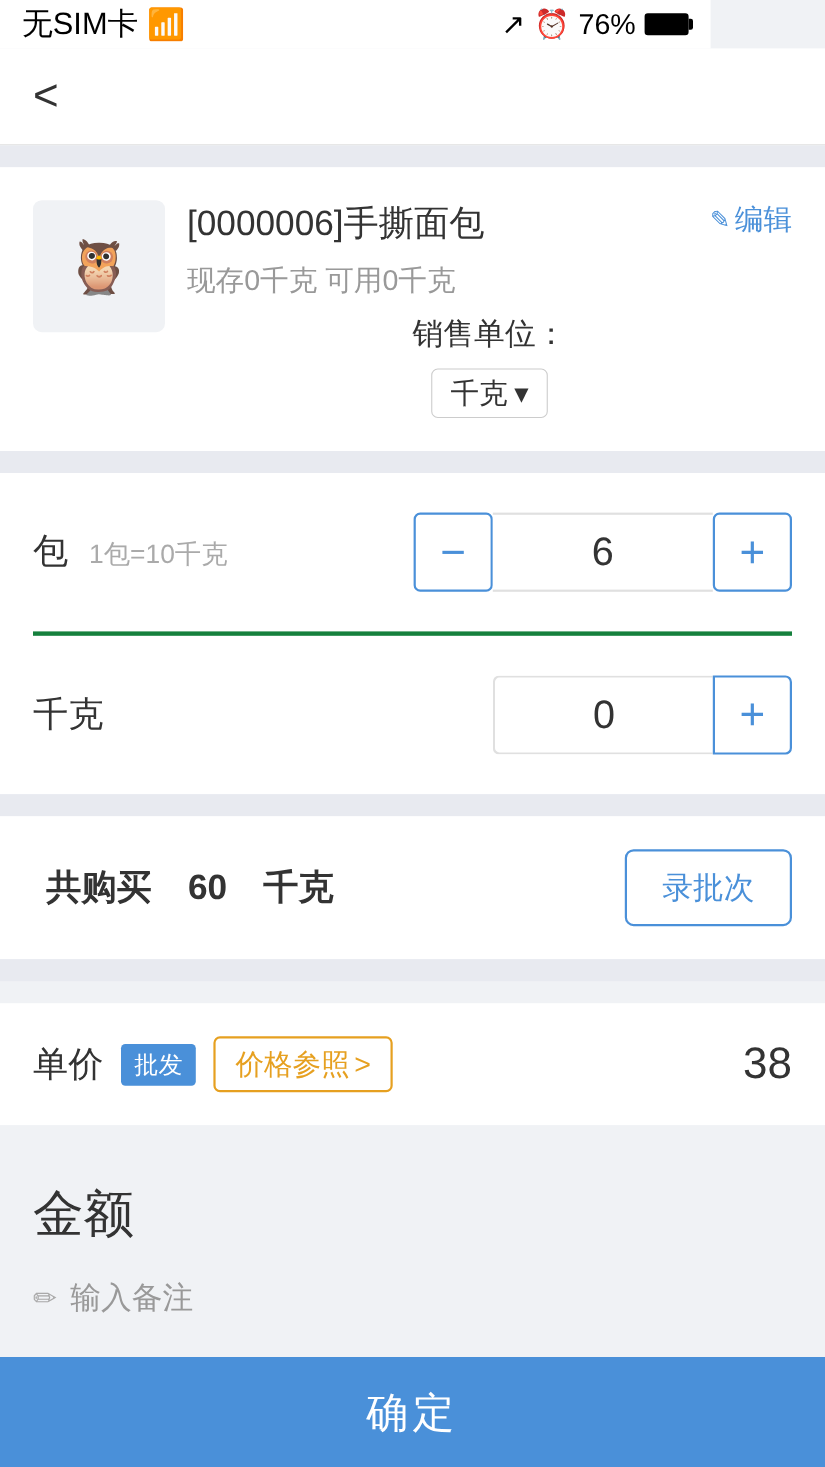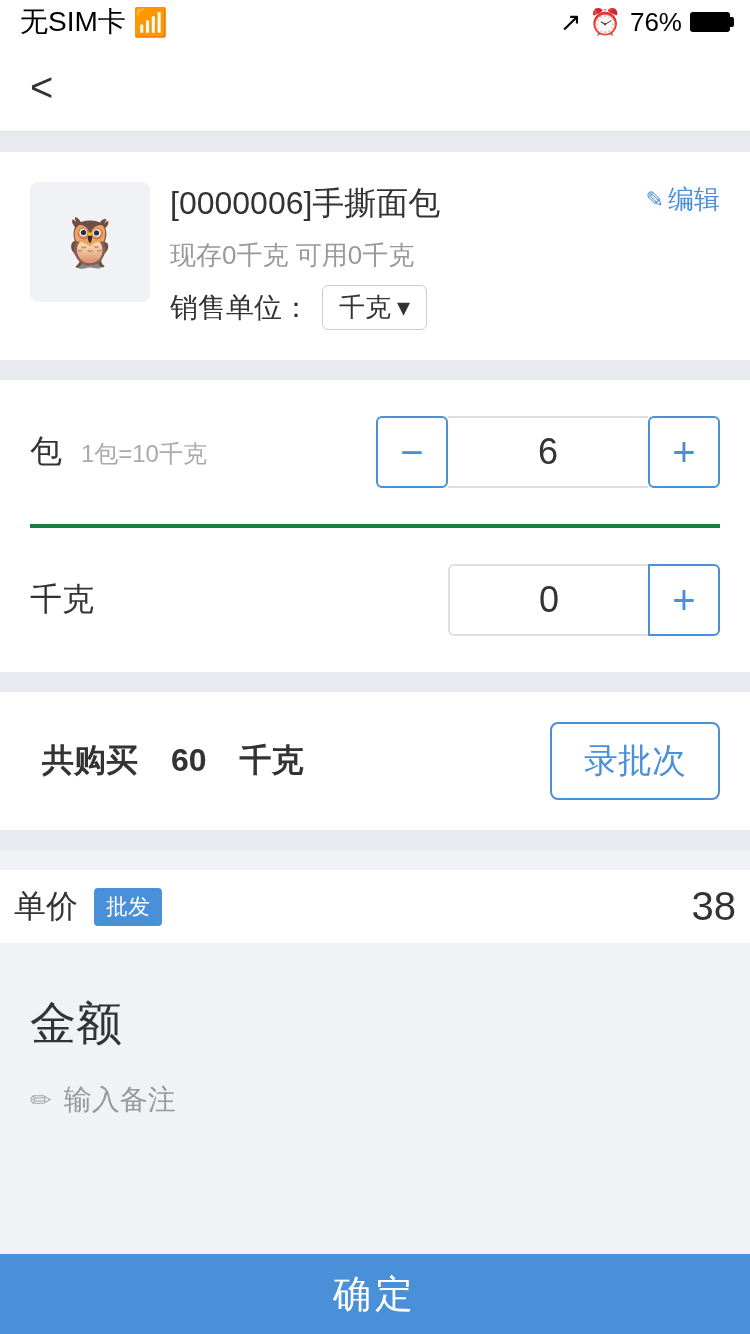--- a/index.html
+++ b/index.html
@@ -9,21 +9,21 @@
       min-height: 1334px;
       font-family: -apple-system, "PingFang SC", "Helvetica Neue", sans-serif;
       background: #f0f2f5;
       font-size: 32px;
       color: #333;
       position: relative;
     }
 
     
     .status-bar {
-      width: 750px;
+      width: 646px;
       height: 44px;
       background: #fff;
       display: flex;
       align-items: center;
       justify-content: space-between;
       padding: 0 20px;
       font-size: 28px;
       color: #000;
     }
     .status-left { display: flex; align-items: center; gap: 8px; }
@@ -115,20 +115,21 @@
       font-size: 26px;
       color: #999;
       margin-bottom: 12px;
     }
     .product-unit-row {
       display: flex;
       align-items: center;
       gap: 12px;
       font-size: 28px;
       color: #333;
+      flex-direction: column;
     }
     .unit-selector {
       border: 1px solid #ccc;
       border-radius: 6px;
       padding: 4px 16px;
       font-size: 26px;
       color: #333;
       background: #fff;
       display: flex;
       align-items: center;
@@ -210,28 +211,28 @@
     .summary-text span {
       font-weight: 600;
       margin: 0 12px;
     }
     .batch-btn {
       border: 2px solid #4a90d9;
       color: #4a90d9;
       background: #fff;
       padding: 14px 32px;
       border-radius: 8px;
-      font-size: 34px;
+      font-size: 28px;
       cursor: pointer;
     }
 
     
     .price-section {
       background: #fff;
-      padding: 14px;
+      padding: 30px;
       margin-top: 20px;
     }
     .price-row {
       display: flex;
       align-items: center;
       gap: 16px;
     }
     .price-label {
       font-size: 32px;
       color: #333;
@@ -297,21 +298,21 @@
       background: #f0f2f5;
       height: 280px;
     }
 
     
     .confirm-btn {
       position: fixed;
       bottom: 0;
       left: 0;
       width: 750px;
-      height: 80px;
+      height: 100px;
       background: #4a90d9;
       color: #fff;
       font-size: 38px;
       font-weight: 500;
       border: none;
       cursor: pointer;
       display: flex;
       align-items: center;
       justify-content: center;
       letter-spacing: 4px;
@@ -395,20 +396,24 @@
   </div>
   <button class="batch-btn">录批次</button>
 </div>
 
 <div class="section-gap"></div>
 
 <div class="price-section">
   <div class="price-row">
     <span class="price-label">单价</span>
     <span class="price-tag">批发</span>
+    <button class="price-ref-btn">
+      <span>价格参照</span>
+      <span>&gt;</span>
+    </button>
     <span class="price-value">38</span>
   </div>
 </div>
 
 <div class="amount-section">
   <div class="amount-row">
     <span class="amount-label">金额</span>
   </div>
   <div class="remark-row">
     <span class="remark-icon">✏</span>

